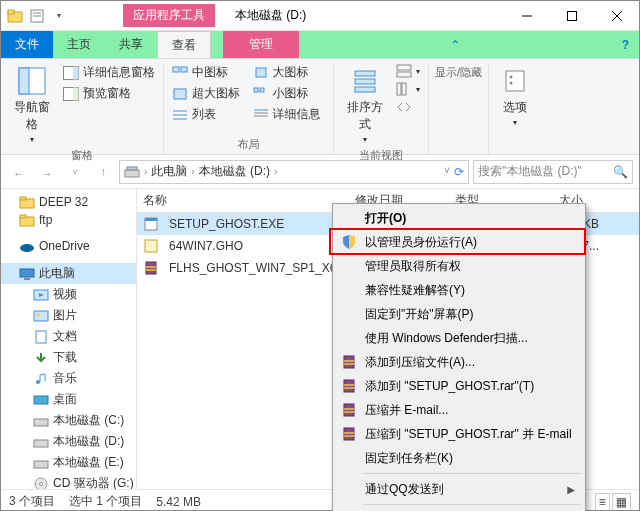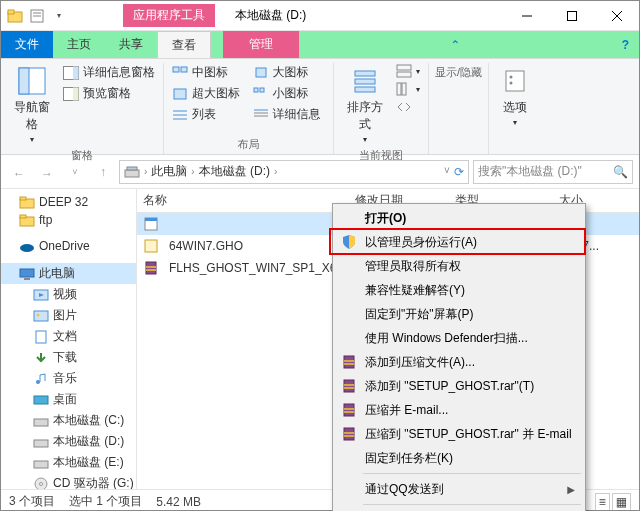--- a/index.html
+++ b/index.html
@@ -441,20 +441,21 @@
       <div class="col size">大小</div>
     </div>
     <div class="filelist" id="filelist">
         <div class="file-row selected">
           <span class="file-icon">
             <svg width="16" height="16">
               <rect x="2" y="2" width="12" height="12" fill="#fff" stroke="#888"></rect>
               <rect x="2" y="2" width="12" height="3" fill="#4a90d9"></rect>
             </svg>
           </span>
+          <span class="col name" style="width:202px;">SETUP_GHOST.EXE</span>
           <span class="col date"></span>
           <span class="col type"></span>
           <span class="col size">1,552 KB</span>
         </div>
         <div class="file-row">
           <span class="file-icon">
             <svg width="16" height="16">
               <rect x="2" y="2" width="12" height="12" fill="#fff4cc" stroke="#c9a227"></rect>
             </svg>
           </span>

